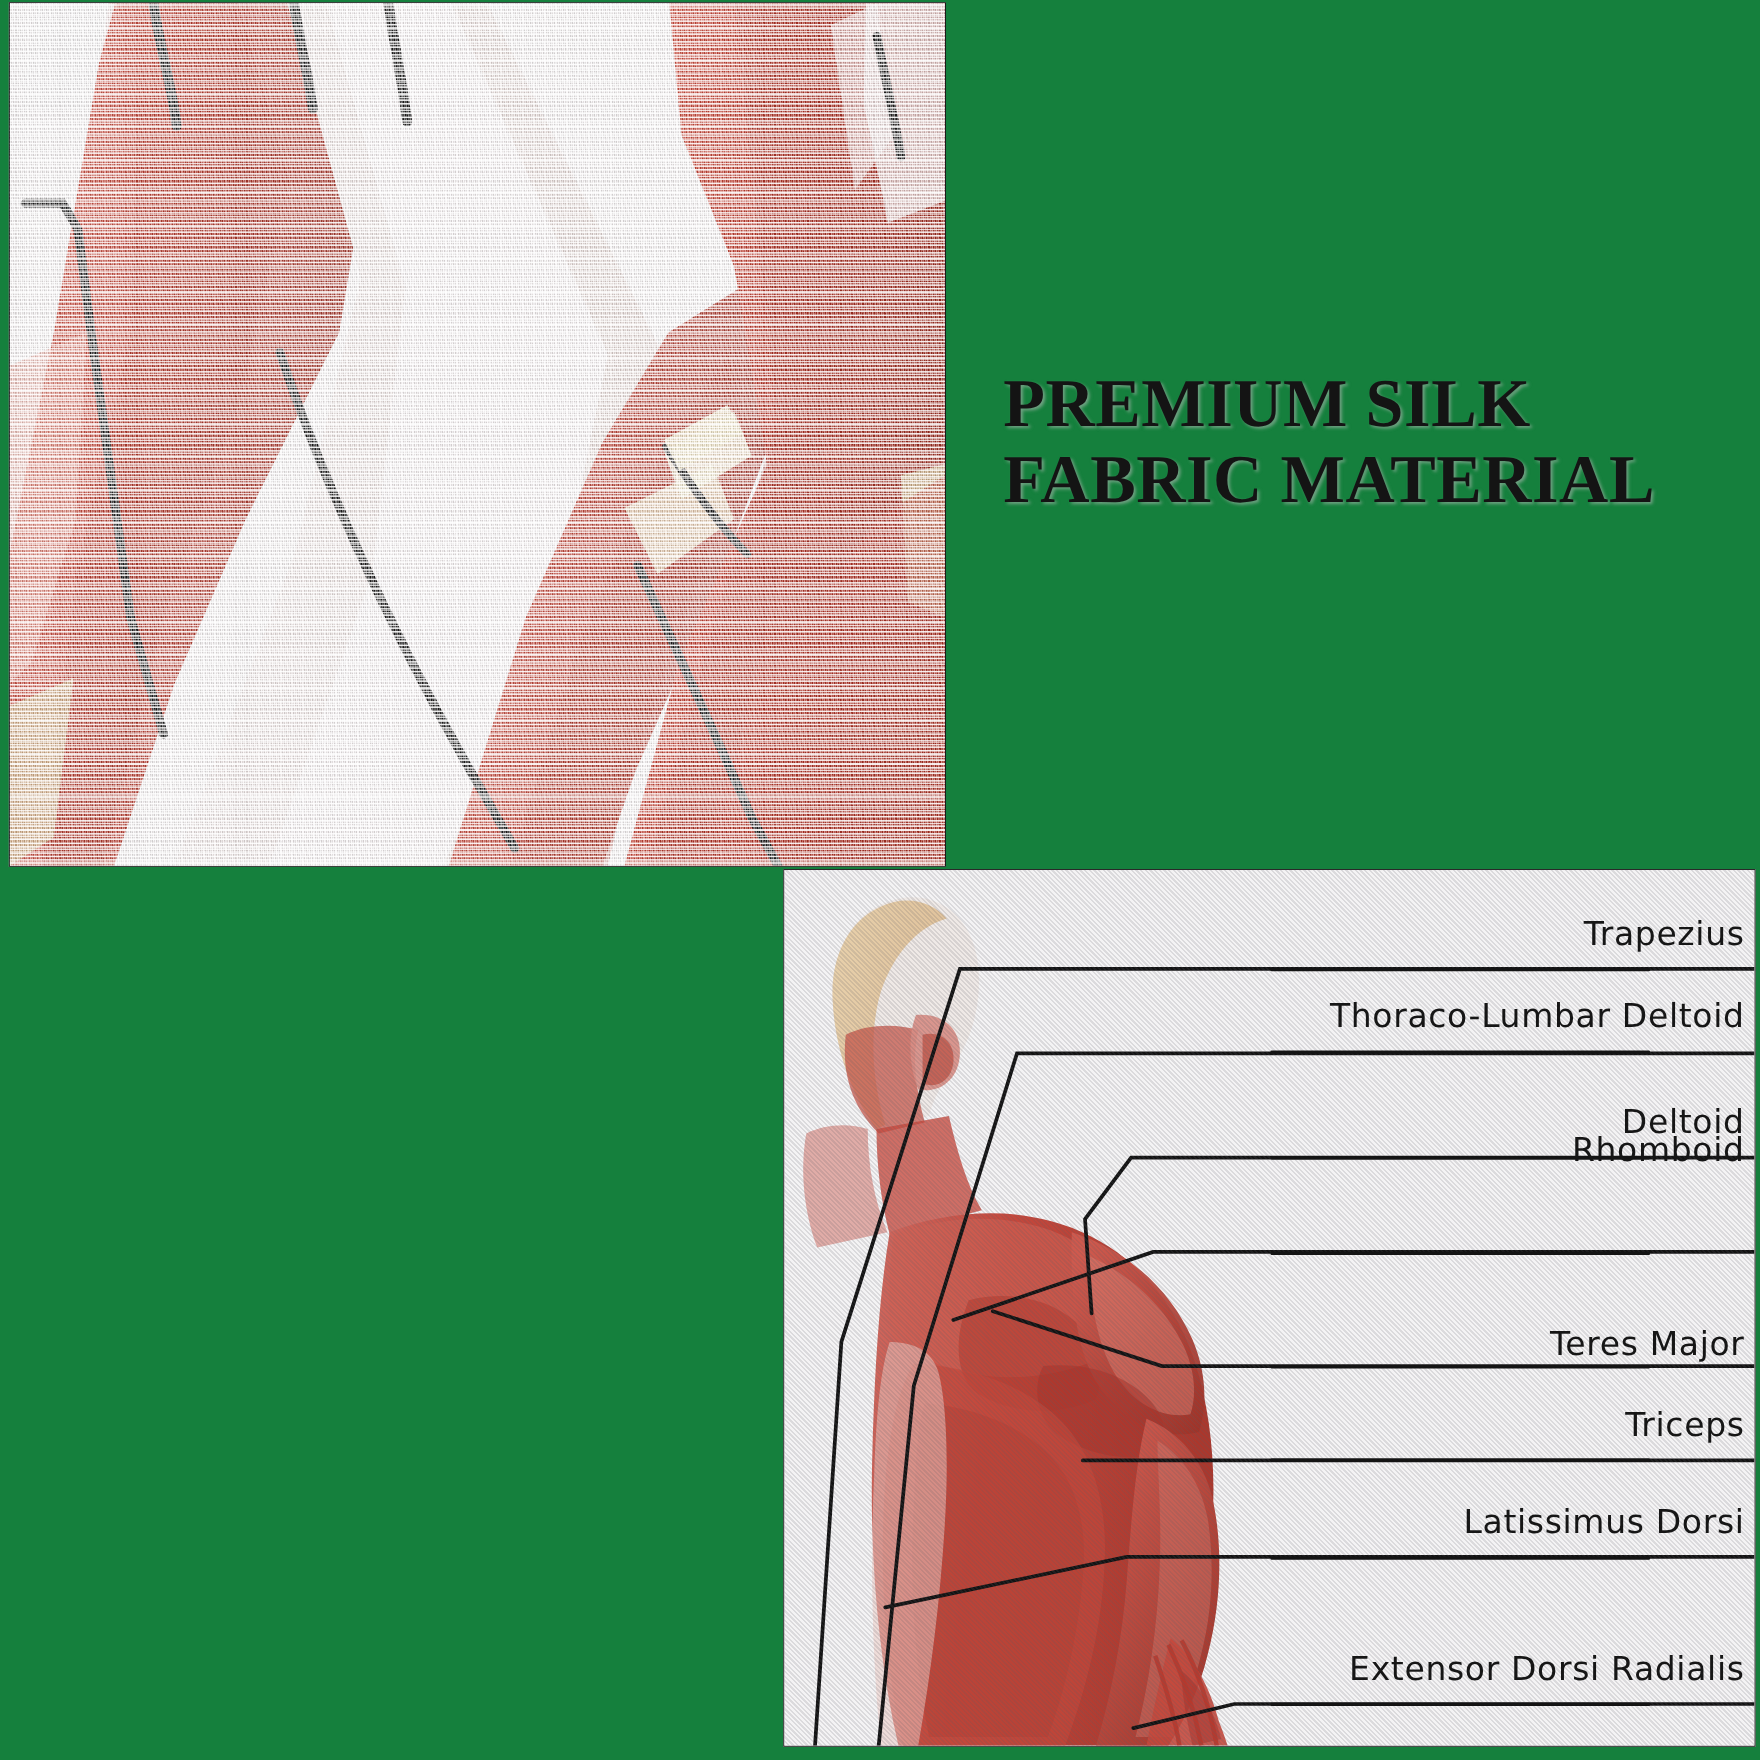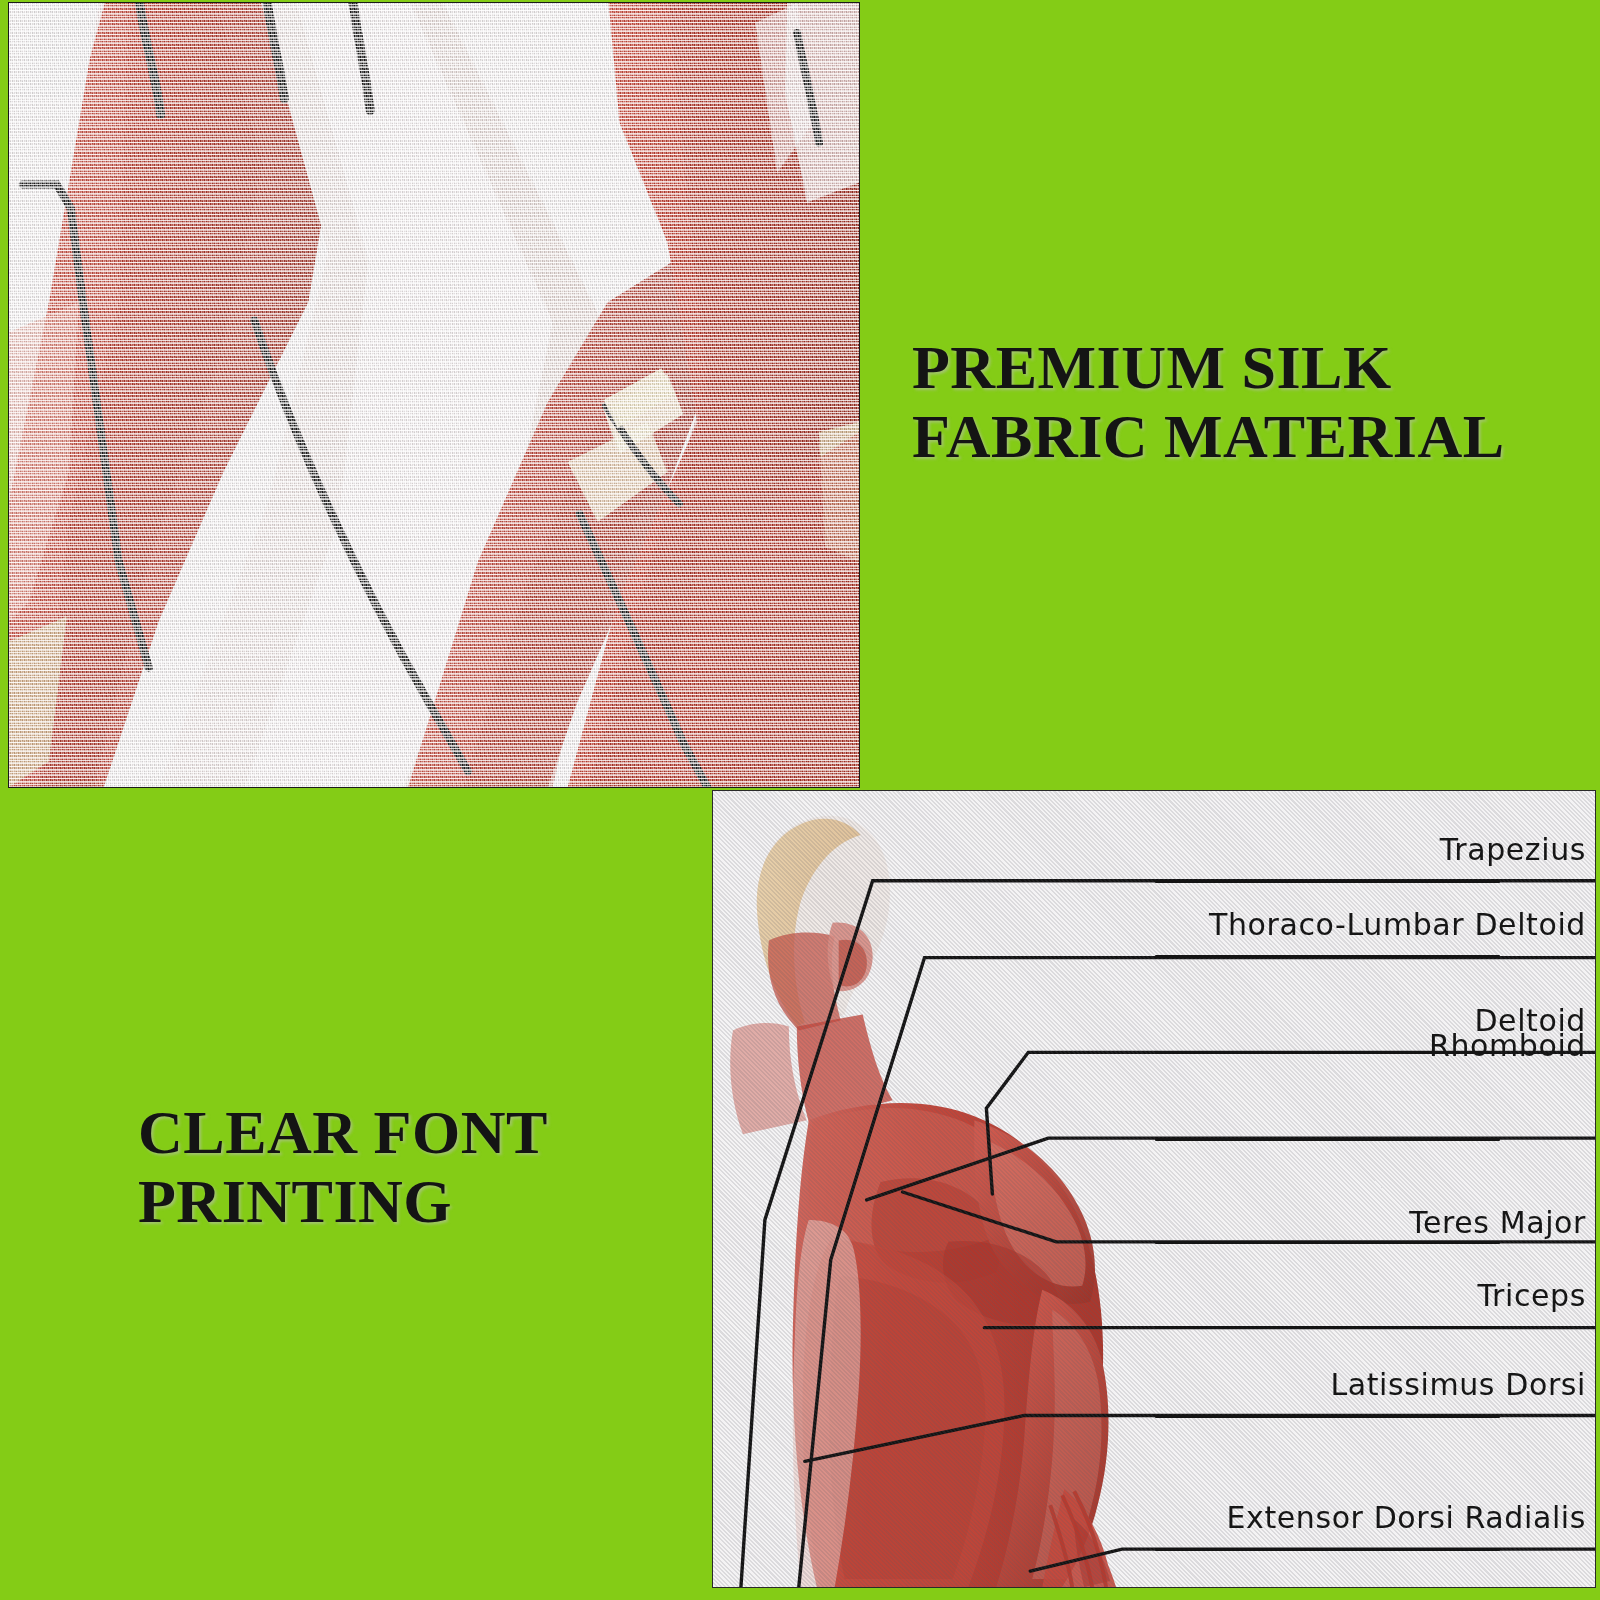--- a/index.html
+++ b/index.html
@@ -9,21 +9,21 @@
     height: 1600px;
     background: #ffffff;
     font-family: "Liberation Sans", sans-serif;
     overflow: hidden;
   }
 
   #stage {
     position: relative;
     width: 1600px;
     height: 1600px;
-    background: #84cc16;
+    background: #15803d;
   }
 
   
   .panel-fabric {
     position: absolute;
     left: 8px;
     top: 2px;
     width: 852px;
     height: 786px;
     overflow: hidden;
@@ -196,24 +196,20 @@
     </svg>
     <div class="weave"></div>
     <div class="weave-dash"></div>
   </div>
 
   <div class="heading" id="heading-silk">
     <span class="ln">PREMIUM SILK</span>
     <span class="ln">FABRIC MATERIAL</span>
   </div>
 
-  <div class="heading" id="heading-font">
-    <span class="ln">CLEAR FONT</span>
-    <span class="ln">PRINTING</span>
-  </div>
 
   <div class="panel-diagram">
 
     <svg class="art" viewBox="0 0 884 798" preserveAspectRatio="none" style="position:absolute;inset:0;width:100%;height:100%;">
       <defs>
         <linearGradient id="dRed" x1="0" y1="0" x2="1" y2="0.2">
           <stop offset="0%" stop-color="#d06a60"></stop>
           <stop offset="40%" stop-color="#c4483c"></stop>
           <stop offset="100%" stop-color="#ab372c"></stop>
         </linearGradient>

